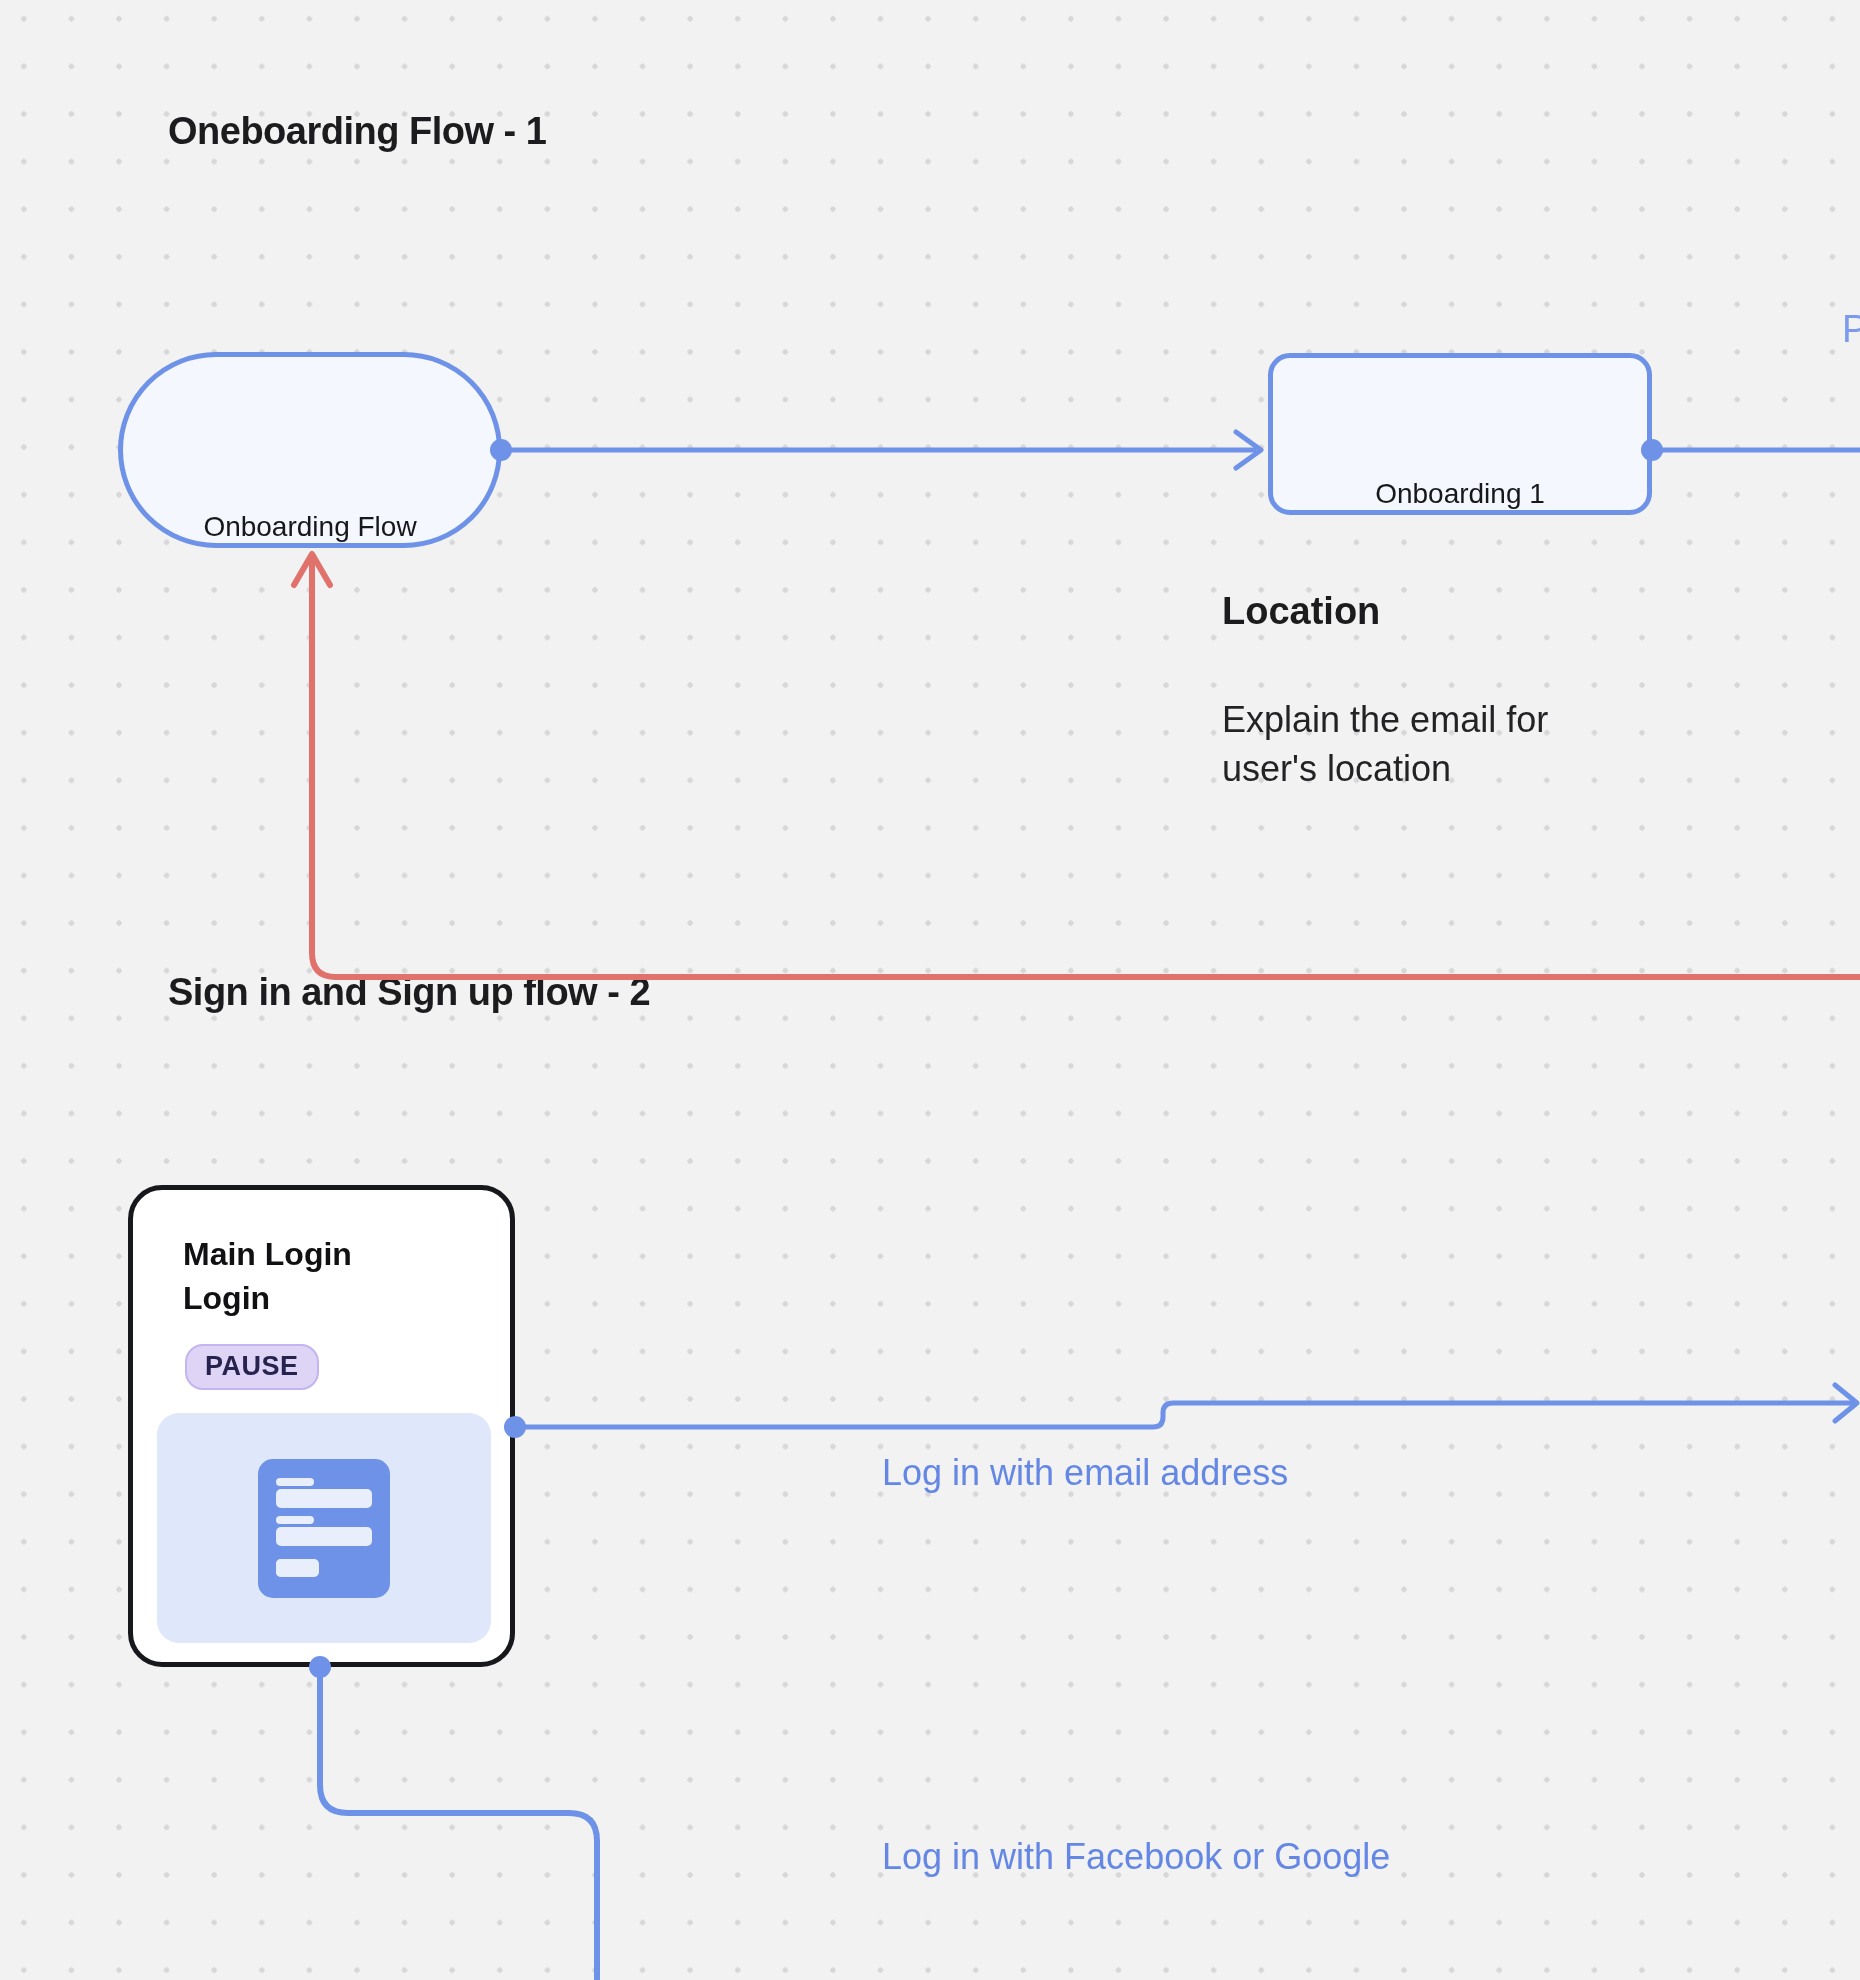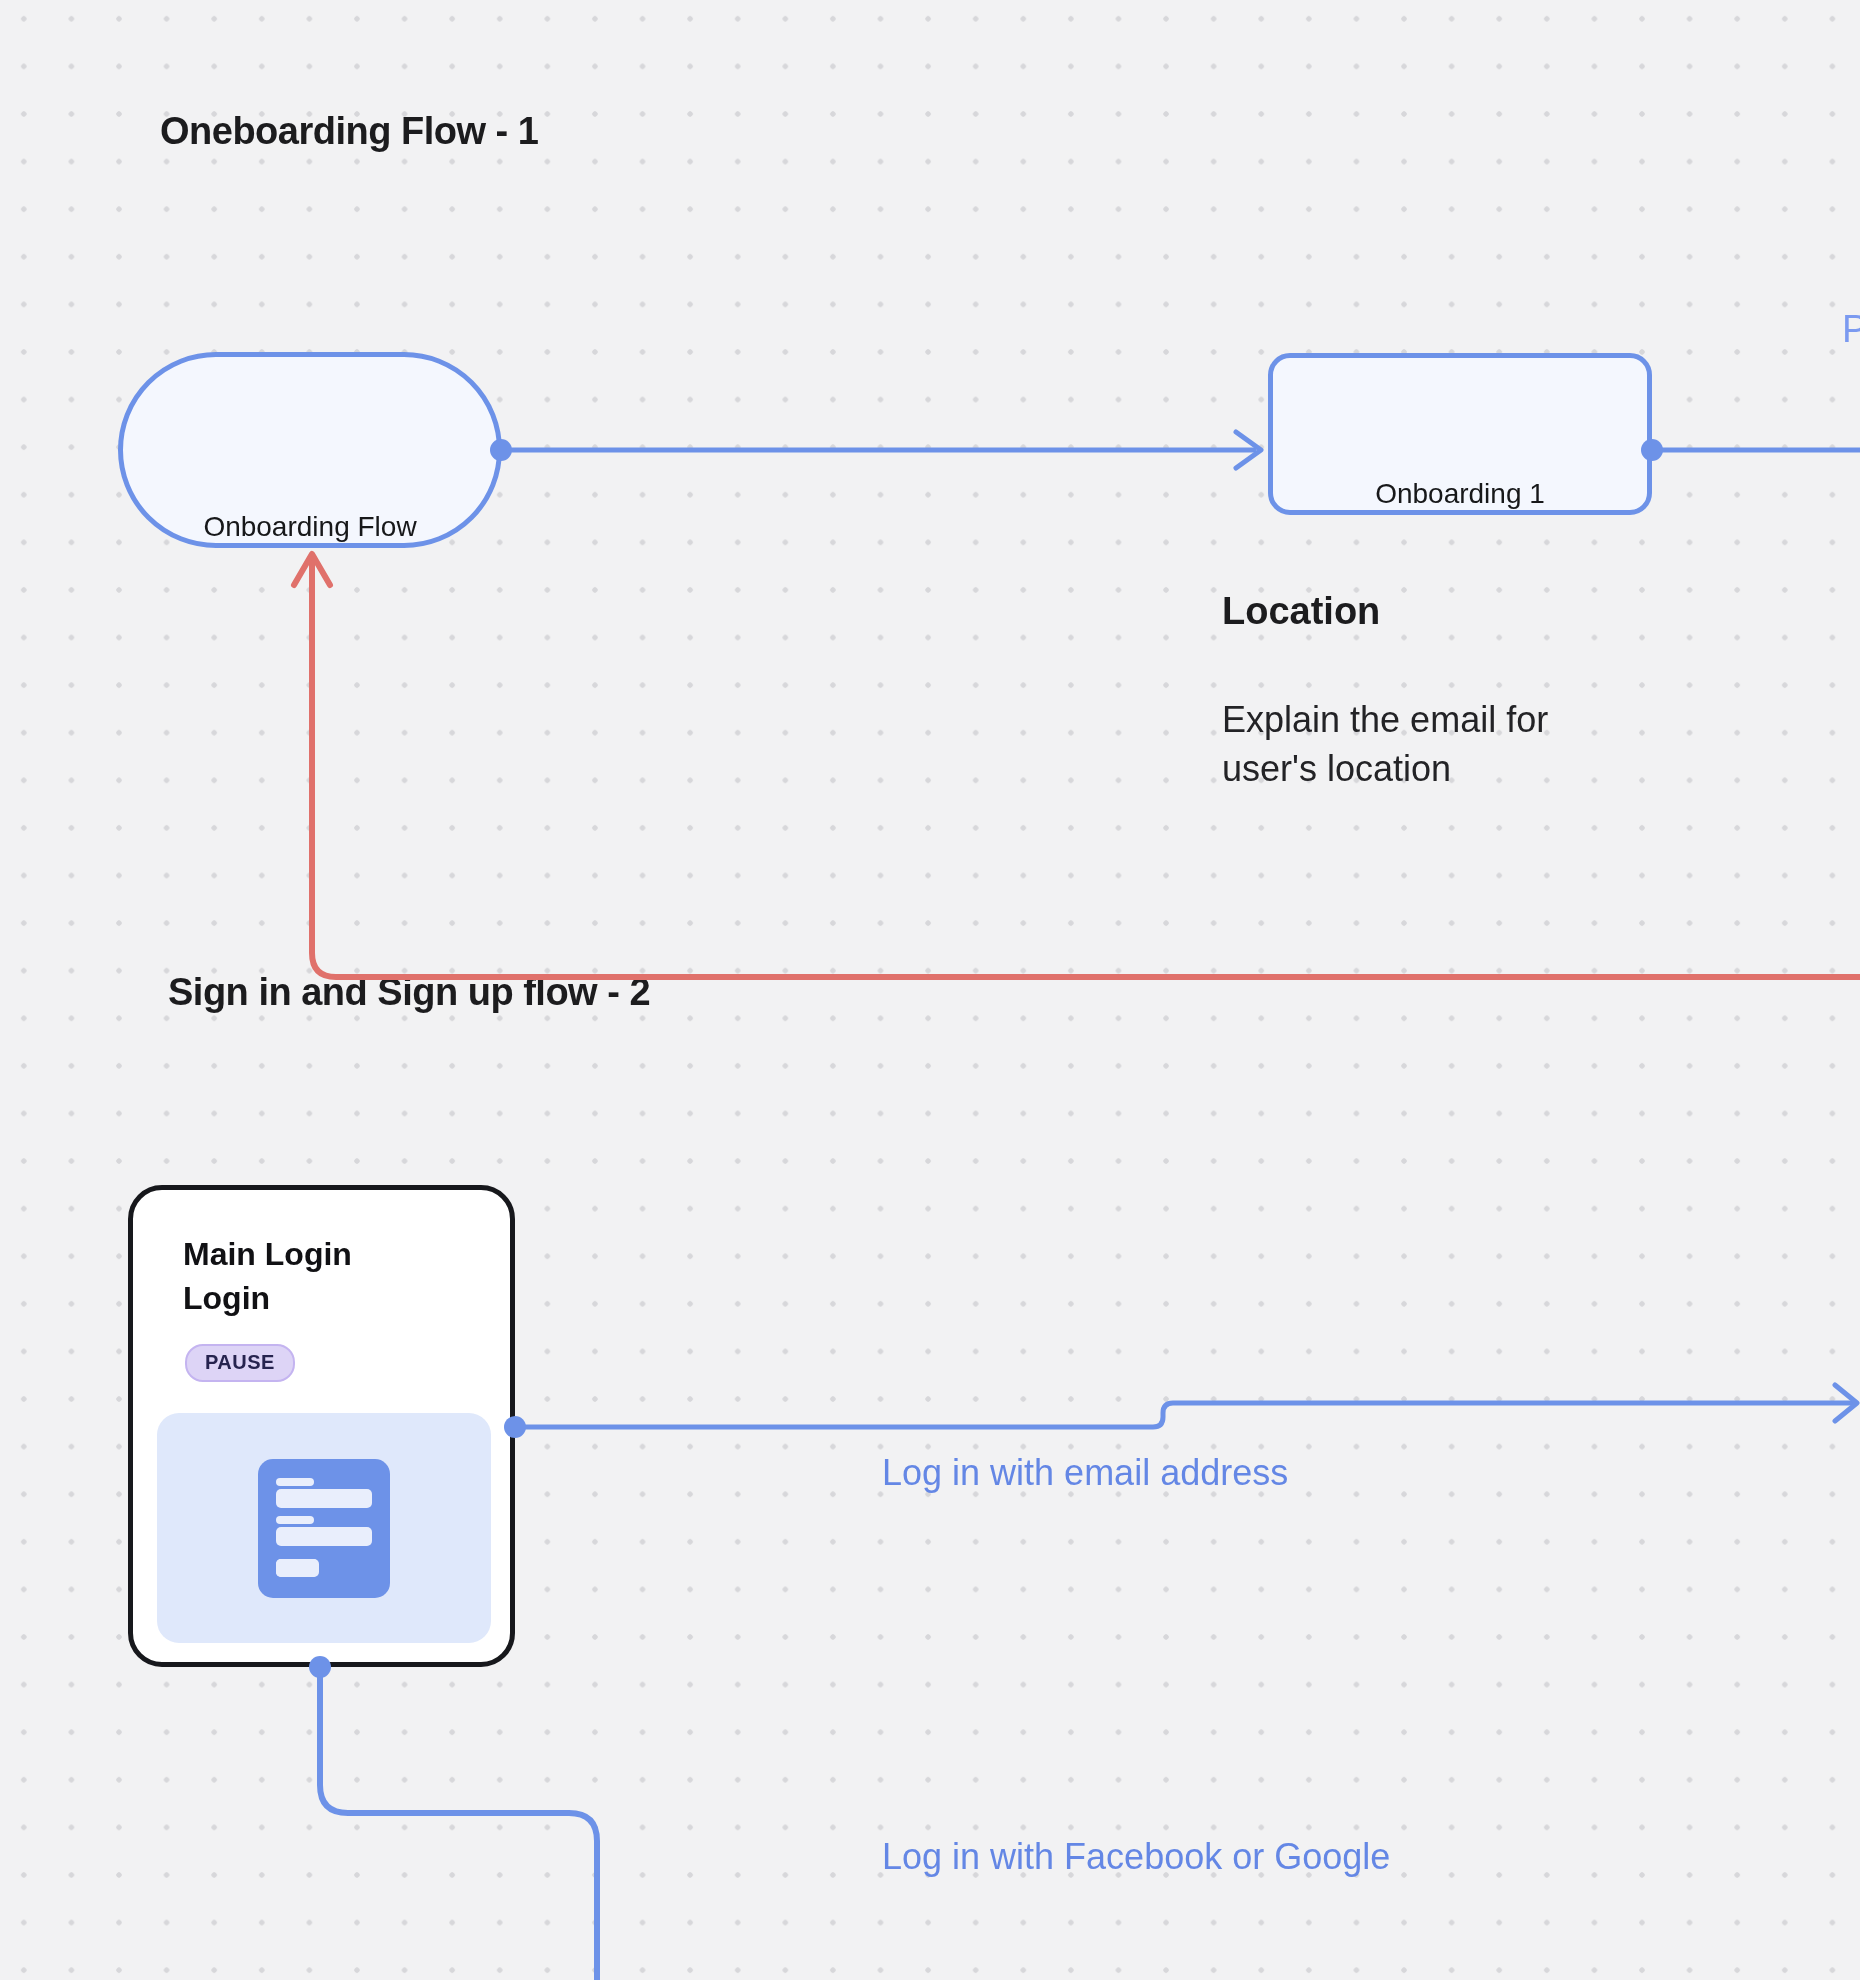--- a/index.html
+++ b/index.html
@@ -17,21 +17,21 @@
   }
 
   .section-title {
     position: absolute;
     font-size: 38px;
     font-weight: bold;
     color: #1c1c1e;
     letter-spacing: -0.5px;
     white-space: nowrap;
   }
-  #title-1 { left: 160px; top: 110px; }
+  #title-1 { left: 168px; top: 110px; }
   #title-2 { left: 168px; top: 971px; }
 
   .node {
     position: absolute;
     box-sizing: border-box;
     border: 5px solid #6d92e8;
     background: #f4f7fe;
     display: flex;
     align-items: flex-end;
     justify-content: center;
@@ -95,21 +95,21 @@
     font-size: 32px; font-weight: bold; line-height: 44px;
     color: #111114; width: 240px;
   }
   #card-badge {
     position: absolute; left: 52px; top: 154px;
     box-sizing: border-box;
     padding: 5px 18px 6px 18px;
     background: #ddd4f6;
     border: 2px solid #c4b4f0;
     border-radius: 18px;
-    font-size: 20px; font-weight: bold; letter-spacing: 0.5px;
+    font-size: 27px; font-weight: bold; letter-spacing: 0.5px;
     color: #26234f;
   }
   #card-thumb {
     position: absolute; left: 24px; top: 223px;
     width: 334px; height: 230px;
     background: #dfe8fb;
     border-radius: 22px;
     display: flex; align-items: center; justify-content: center;
   }
   #login-form-icon {

